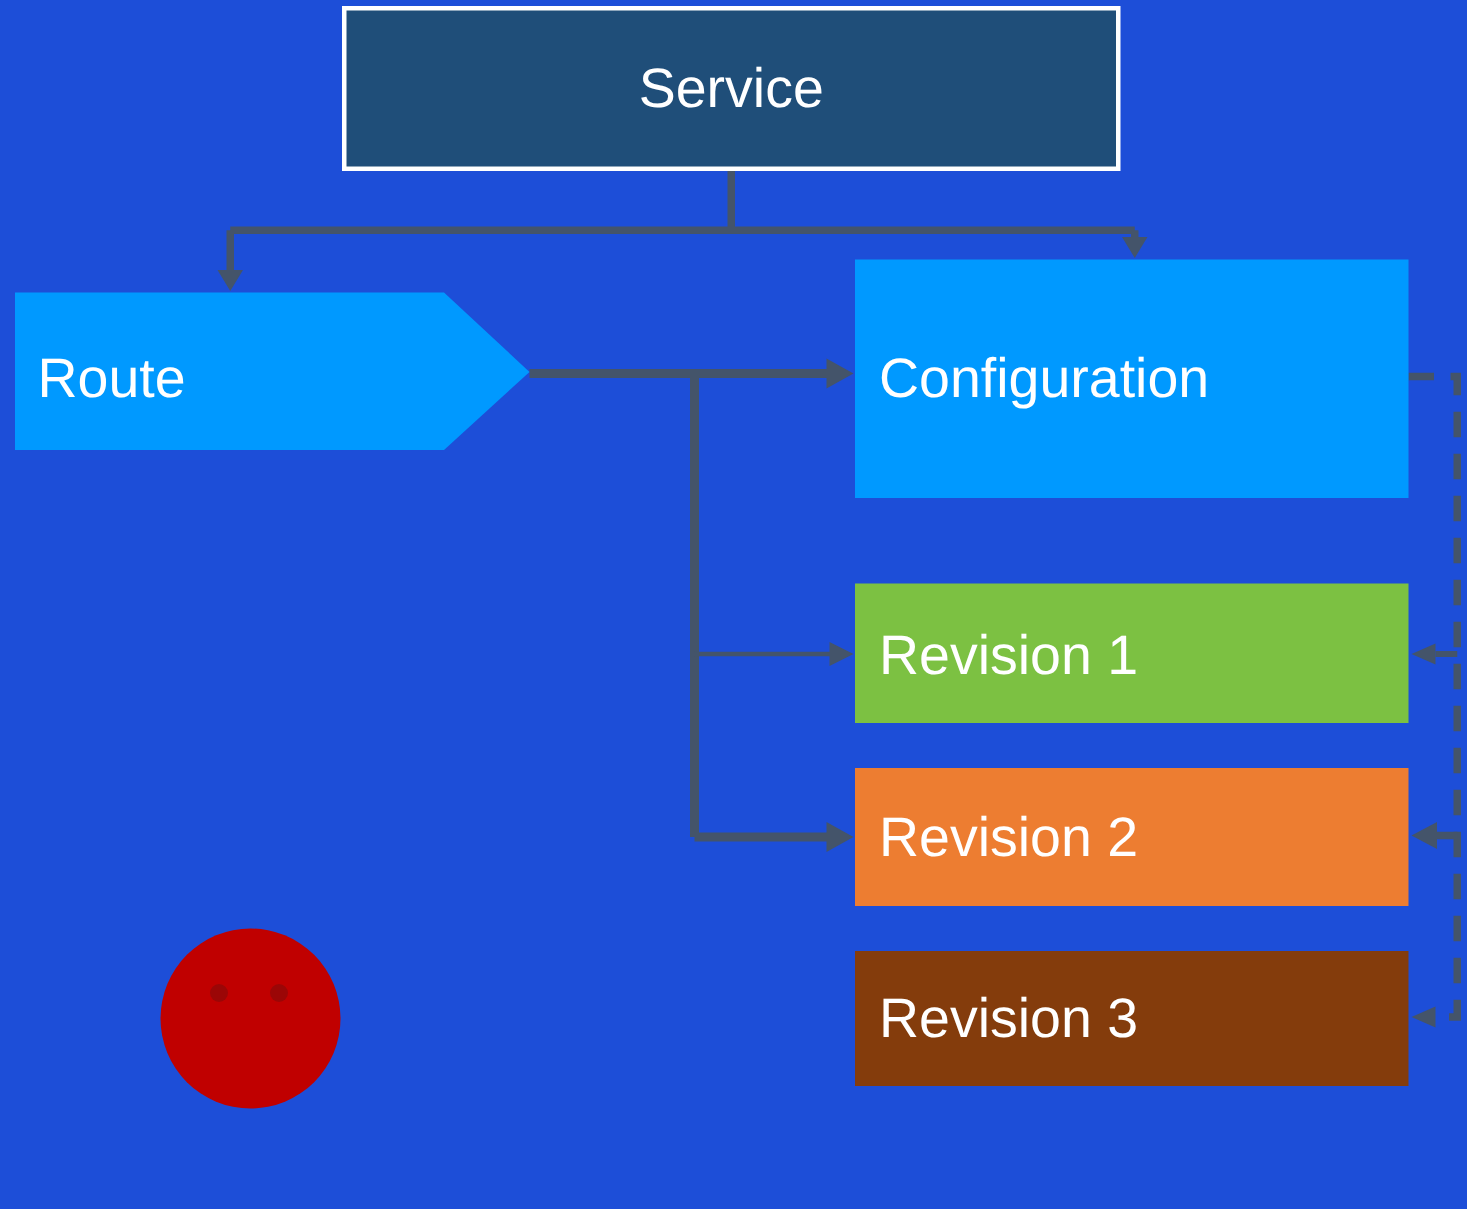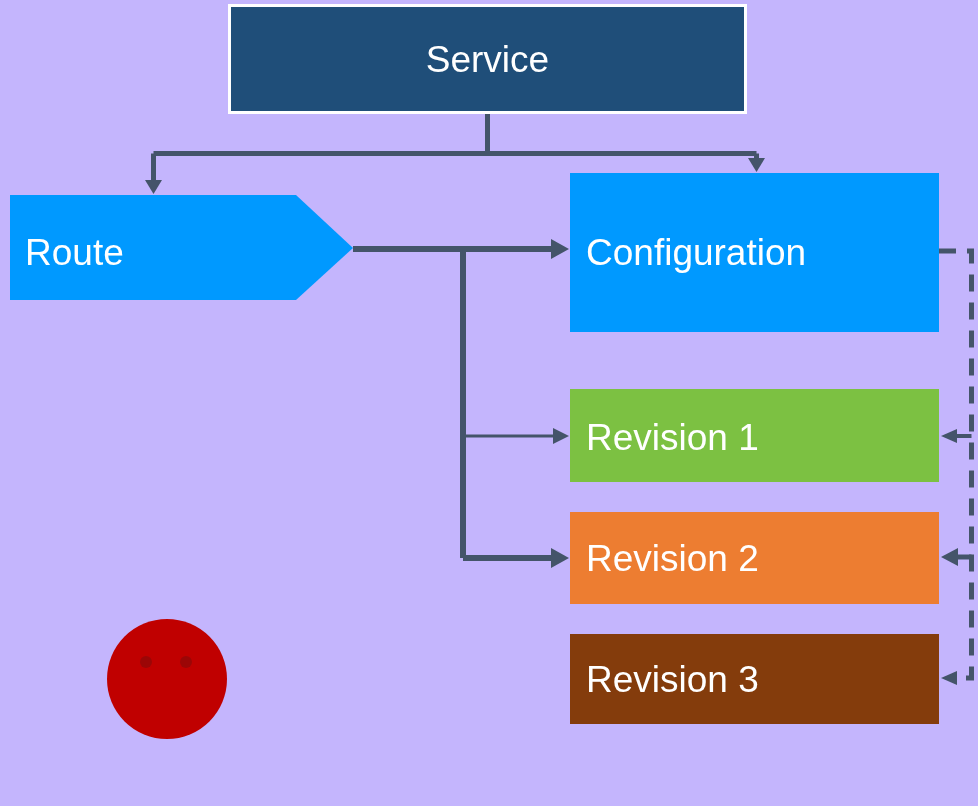--- a/index.html
+++ b/index.html
@@ -1,21 +1,21 @@
 <!DOCTYPE html>
 <html><head>
 <meta charset="utf-8">
 <style>
   html, body { margin: 0; padding: 0; }
   body { background: #000; }
   .canvas {
     position: relative;
     width: 978px;
     height: 806px;
-    background: #c4b5fd;
+    background: #1d4ed8;
     overflow: hidden;
   }
   svg text {
     font-family: "Liberation Sans", "DejaVu Sans", sans-serif;
     font-size: 37px;
   }
 </style>
 </head>
 <body>
 

